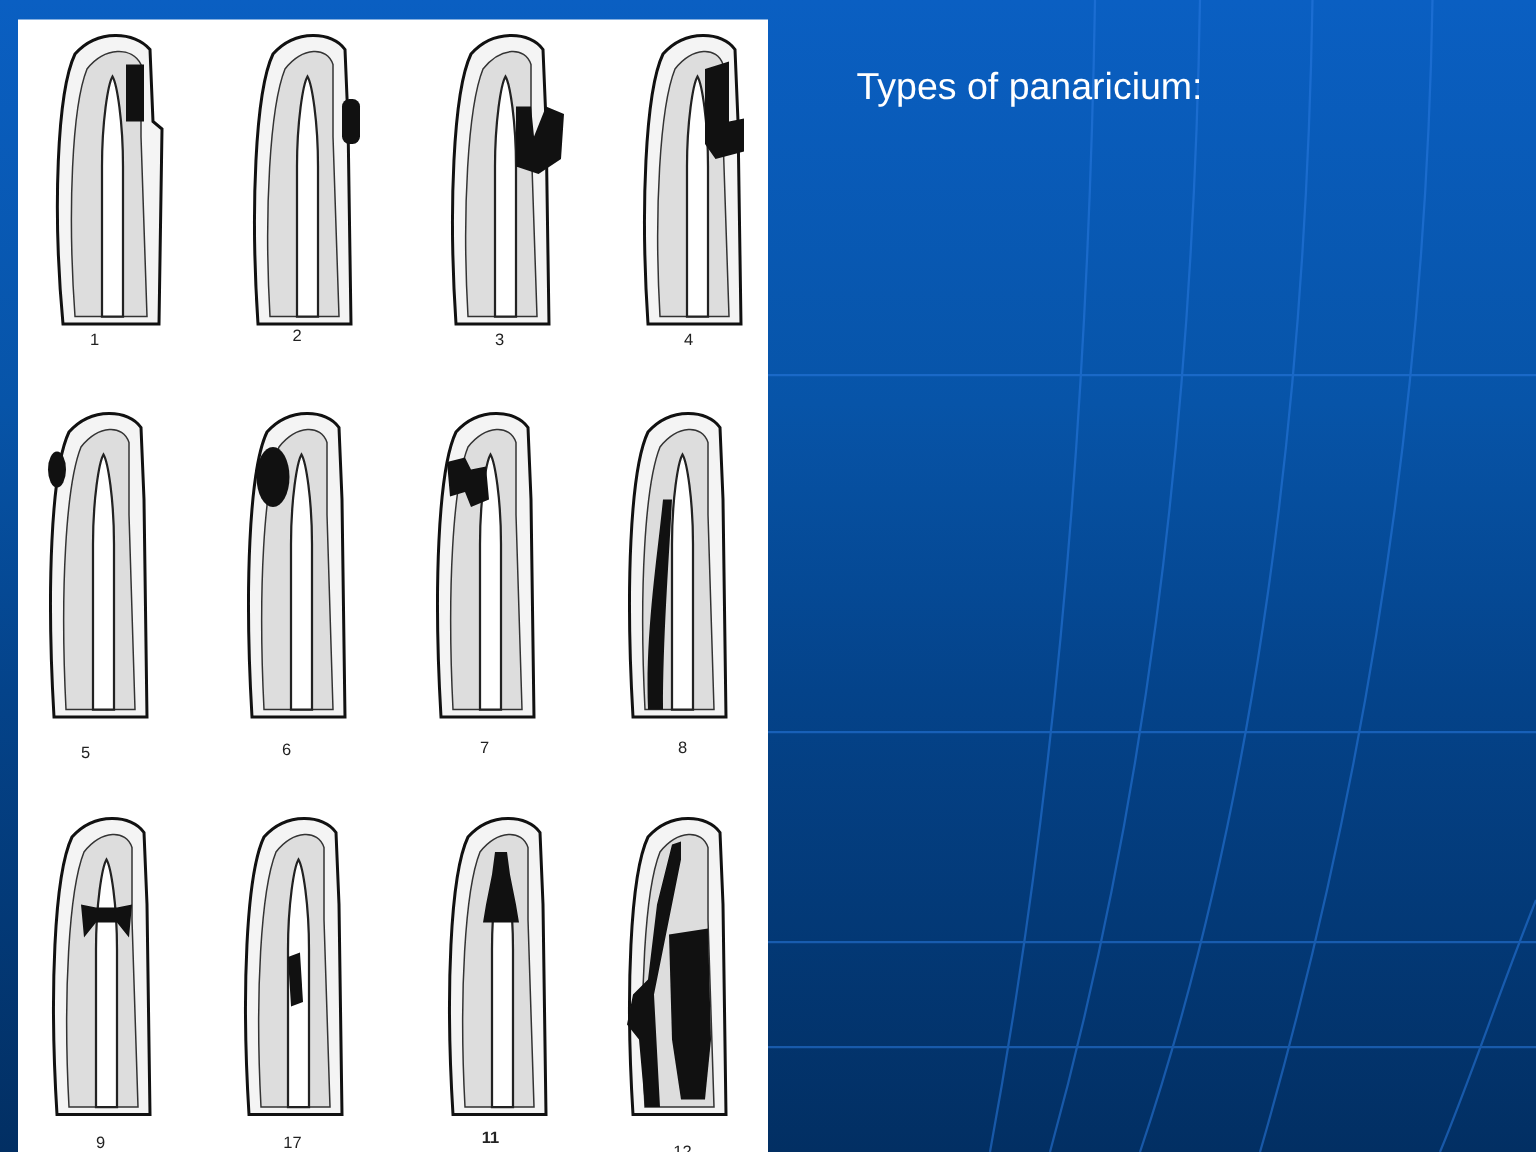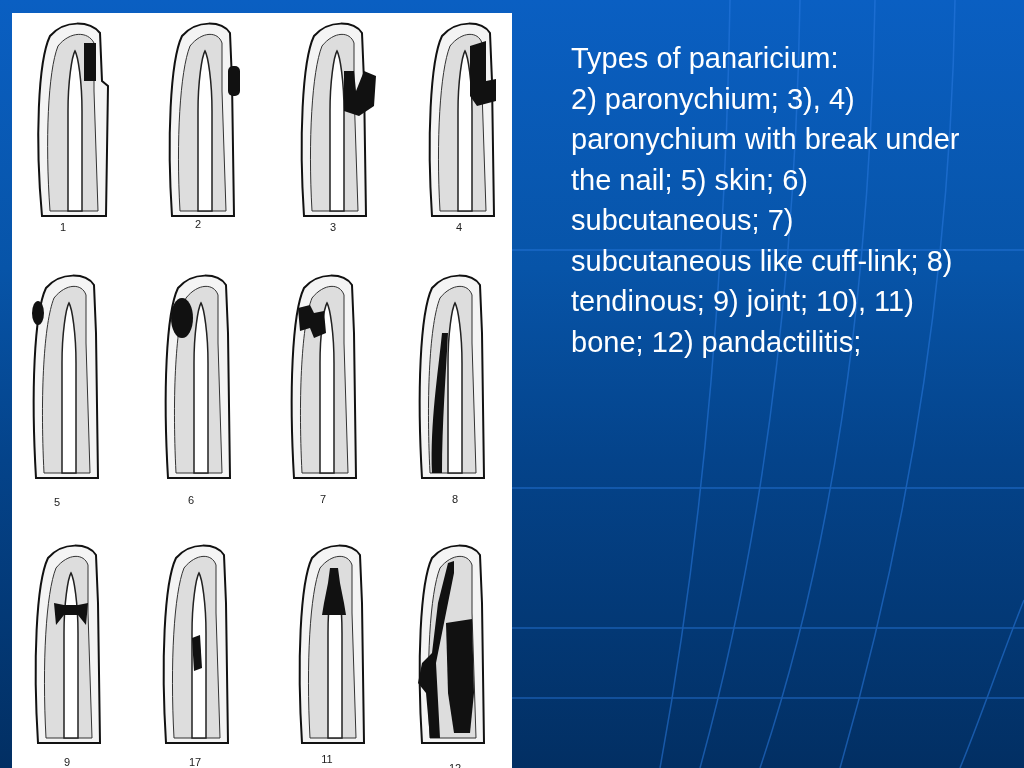--- a/index.html
+++ b/index.html
@@ -4,21 +4,21 @@
 <style>
   html,body{margin:0;padding:0;}
   body{width:1024px;height:768px;overflow:hidden;position:relative;
     background:linear-gradient(180deg,#0a5fc2 0%,#0754a8 35%,#04438a 60%,#022f63 100%);
     font-family:"Liberation Sans",sans-serif;}
   .grid{position:absolute;inset:0;pointer-events:none;}
   .panel{position:absolute;left:12px;top:13px;width:500px;height:755px;background:#ffffff;}
   .fig{position:absolute;}
   .fig svg{display:block;}
   .fig-label{position:absolute;font-family:"Liberation Sans",sans-serif;font-size:11px;color:#222;text-align:center;width:30px;}
-  .text{position:absolute;left:571px;top:38px;width:400px;color:#ffffff;font-size:29px;line-height:40.5px;}
+  .text{position:absolute;left:571px;top:38px;width:400px;color:#ffffff;font-size:25px;line-height:40.5px;}
   .text .title{display:block;}
   .text .indent{display:block;padding-left:105px;}
 </style>
 </head>
 <body>
 
 <svg class="grid" width="1024" height="768">
   <g stroke="#2a7ae0" stroke-width="1.5" fill="none" opacity="0.55">
     <line x1="512" y1="488" x2="1024" y2="488"></line>
     <line x1="512" y1="628" x2="1024" y2="628"></line>
@@ -135,29 +135,28 @@
   <div class="fig-label" style="left:168px;top:743px;">17</div>
 
   <div class="fig" style="left:280px;top:530px;">
     <svg width="80" height="205" viewBox="0 0 80 205">
       <path d="M10 200 C 5 120, 8 40, 20 15 C 35 -2, 60 0, 68 12 L 70 60 L 72 200 Z" fill="#f4f4f4" stroke="#111" stroke-width="2"></path>
       <path d="M18 195 C 14 120, 18 50, 28 25 C 40 10, 56 10, 60 22 L 60 70 L 64 195 Z" fill="#ddd" stroke="#333" stroke-width="1"></path>
       <path d="M36 195 L 36 90 C 36 60, 40 35, 43 30 C 46 35, 50 60, 50 90 L 50 195 Z" fill="#fff" stroke="#222" stroke-width="1.5"></path>
       <path d="M38 25 L 46 25 L 48 40 L 52 60 L 54 72 L 30 72 L 32 60 L 36 40 Z" fill="#111"></path>
     </svg>
   </div>
-  <div class="fig-label" style="left:300px;top:740px;">11</div>
+  <div class="fig-label" style="left:300px;top:740px;font-weight:bold;">11</div>
 
   <div class="fig" style="left:398px;top:530px;">
     <svg width="90" height="205" viewBox="0 0 90 205">
       <path d="M12 200 C 7 120, 10 40, 22 15 C 37 -2, 62 0, 70 12 L 72 60 L 74 200 Z" fill="#f4f4f4" stroke="#111" stroke-width="2"></path>
       <path d="M20 195 C 16 120, 20 50, 30 25 C 42 10, 58 10, 62 22 L 62 70 L 66 195 Z" fill="#ddd" stroke="#333" stroke-width="1"></path>
       <path d="M38 20 L 44 18 L 44 30 L 34 80 L 26 120 L 30 195 L 20 195 L 16 150 L 8 140 L 12 120 L 22 110 L 28 60 Z" fill="#111"></path>
       <path d="M36 80 L 62 76 L 64 150 L 60 190 L 44 190 L 38 150 Z" fill="#111"></path>
     </svg>
   </div>
   <div class="fig-label" style="left:428px;top:738px;margin-top:11px;">12</div>
 </div>
 
 <div class="text">
   <span class="title">Types of panaricium:</span>
-  <span>2) paronychium; 3), 4) paronychium with break under the nail; 5) skin; 6) subcutaneous; 7) subcutaneous like cuff-link; 8) tendinous; 9) joint; 10), 11) bone; 12) pandactilitis;</span>
 </div>
 
 </body></html>

